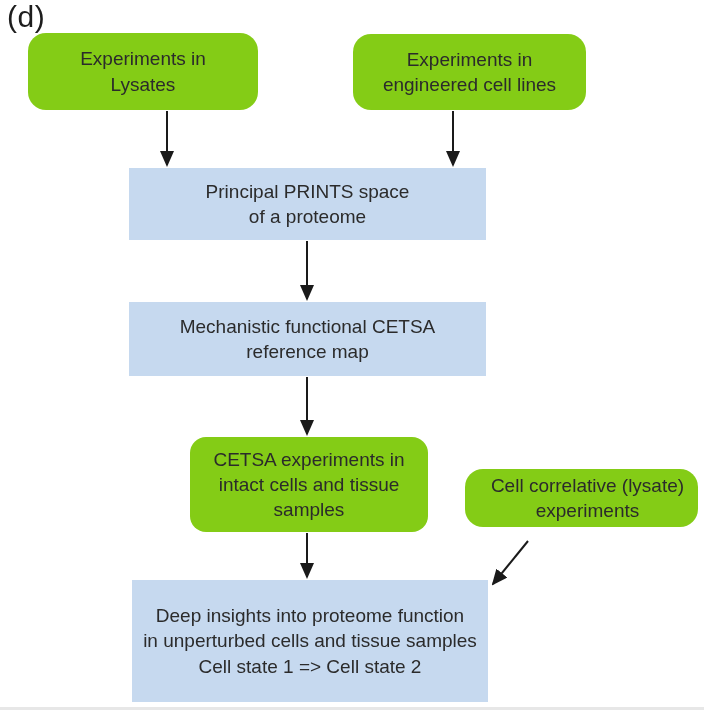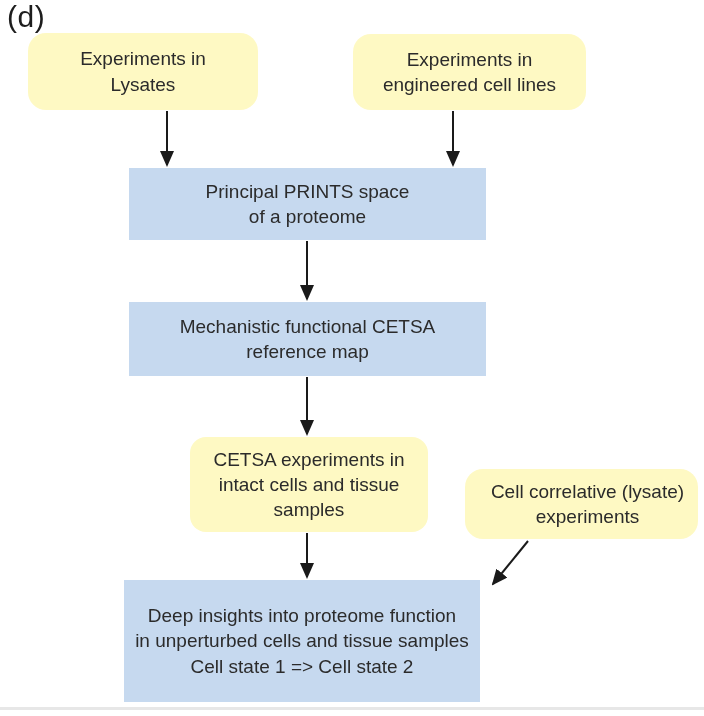--- a/index.html
+++ b/index.html
@@ -31,21 +31,21 @@
     text-align: center;
     box-sizing: border-box;
     color: #2b2b2b;
     font-size: 19px;
     line-height: 1.32;
   }
   .node .node-label {
     white-space: pre-line;
   }
   .node-tan {
-    background: #fef9c3;
+    background: #84cc16;
     border-radius: 18px;
   }
   .node-blue {
     background: #c6d9ef;
     border-radius: 0;
   }
   #arrow-layer {
     position: absolute;
     left: 0;
     top: 0;
@@ -92,26 +92,26 @@
     <span class="node-label">Mechanistic functional CETSA
 reference map</span>
   </div>
 
   <div class="node node-tan" style="left:190px; top:437px; width:238px; height:95px;border-radius:16px;">
     <span class="node-label">CETSA experiments in
 intact cells and tissue
 samples</span>
   </div>
 
-  <div class="node node-tan" style="left:465px; top:469px; width:233px; height:70px;padding-left:12px;">
+  <div class="node node-tan" style="left:465px; top:469px; width:233px; height:58px;padding-left:12px;">
     <span class="node-label">Cell correlative (lysate)
 experiments</span>
   </div>
 
-  <div class="node node-blue" style="left:124px; top:580px; width:356px; height:122px;">
+  <div class="node node-blue" style="left:132px; top:580px; width:356px; height:122px;">
     <span class="node-label">Deep insights into proteome function
 in unperturbed cells and tissue samples
 Cell state 1 =&gt; Cell state 2</span>
   </div>
 
   <svg id="arrow-layer" viewBox="0 0 704 716" xmlns="http://www.w3.org/2000/svg">
     <defs>
       <marker id="ah" markerUnits="userSpaceOnUse" markerWidth="16" markerHeight="14" refX="14" refY="7" orient="auto">
         <path d="M0,0 L16,7 L0,14 Z" fill="#1a1a1a"></path>
       </marker>

